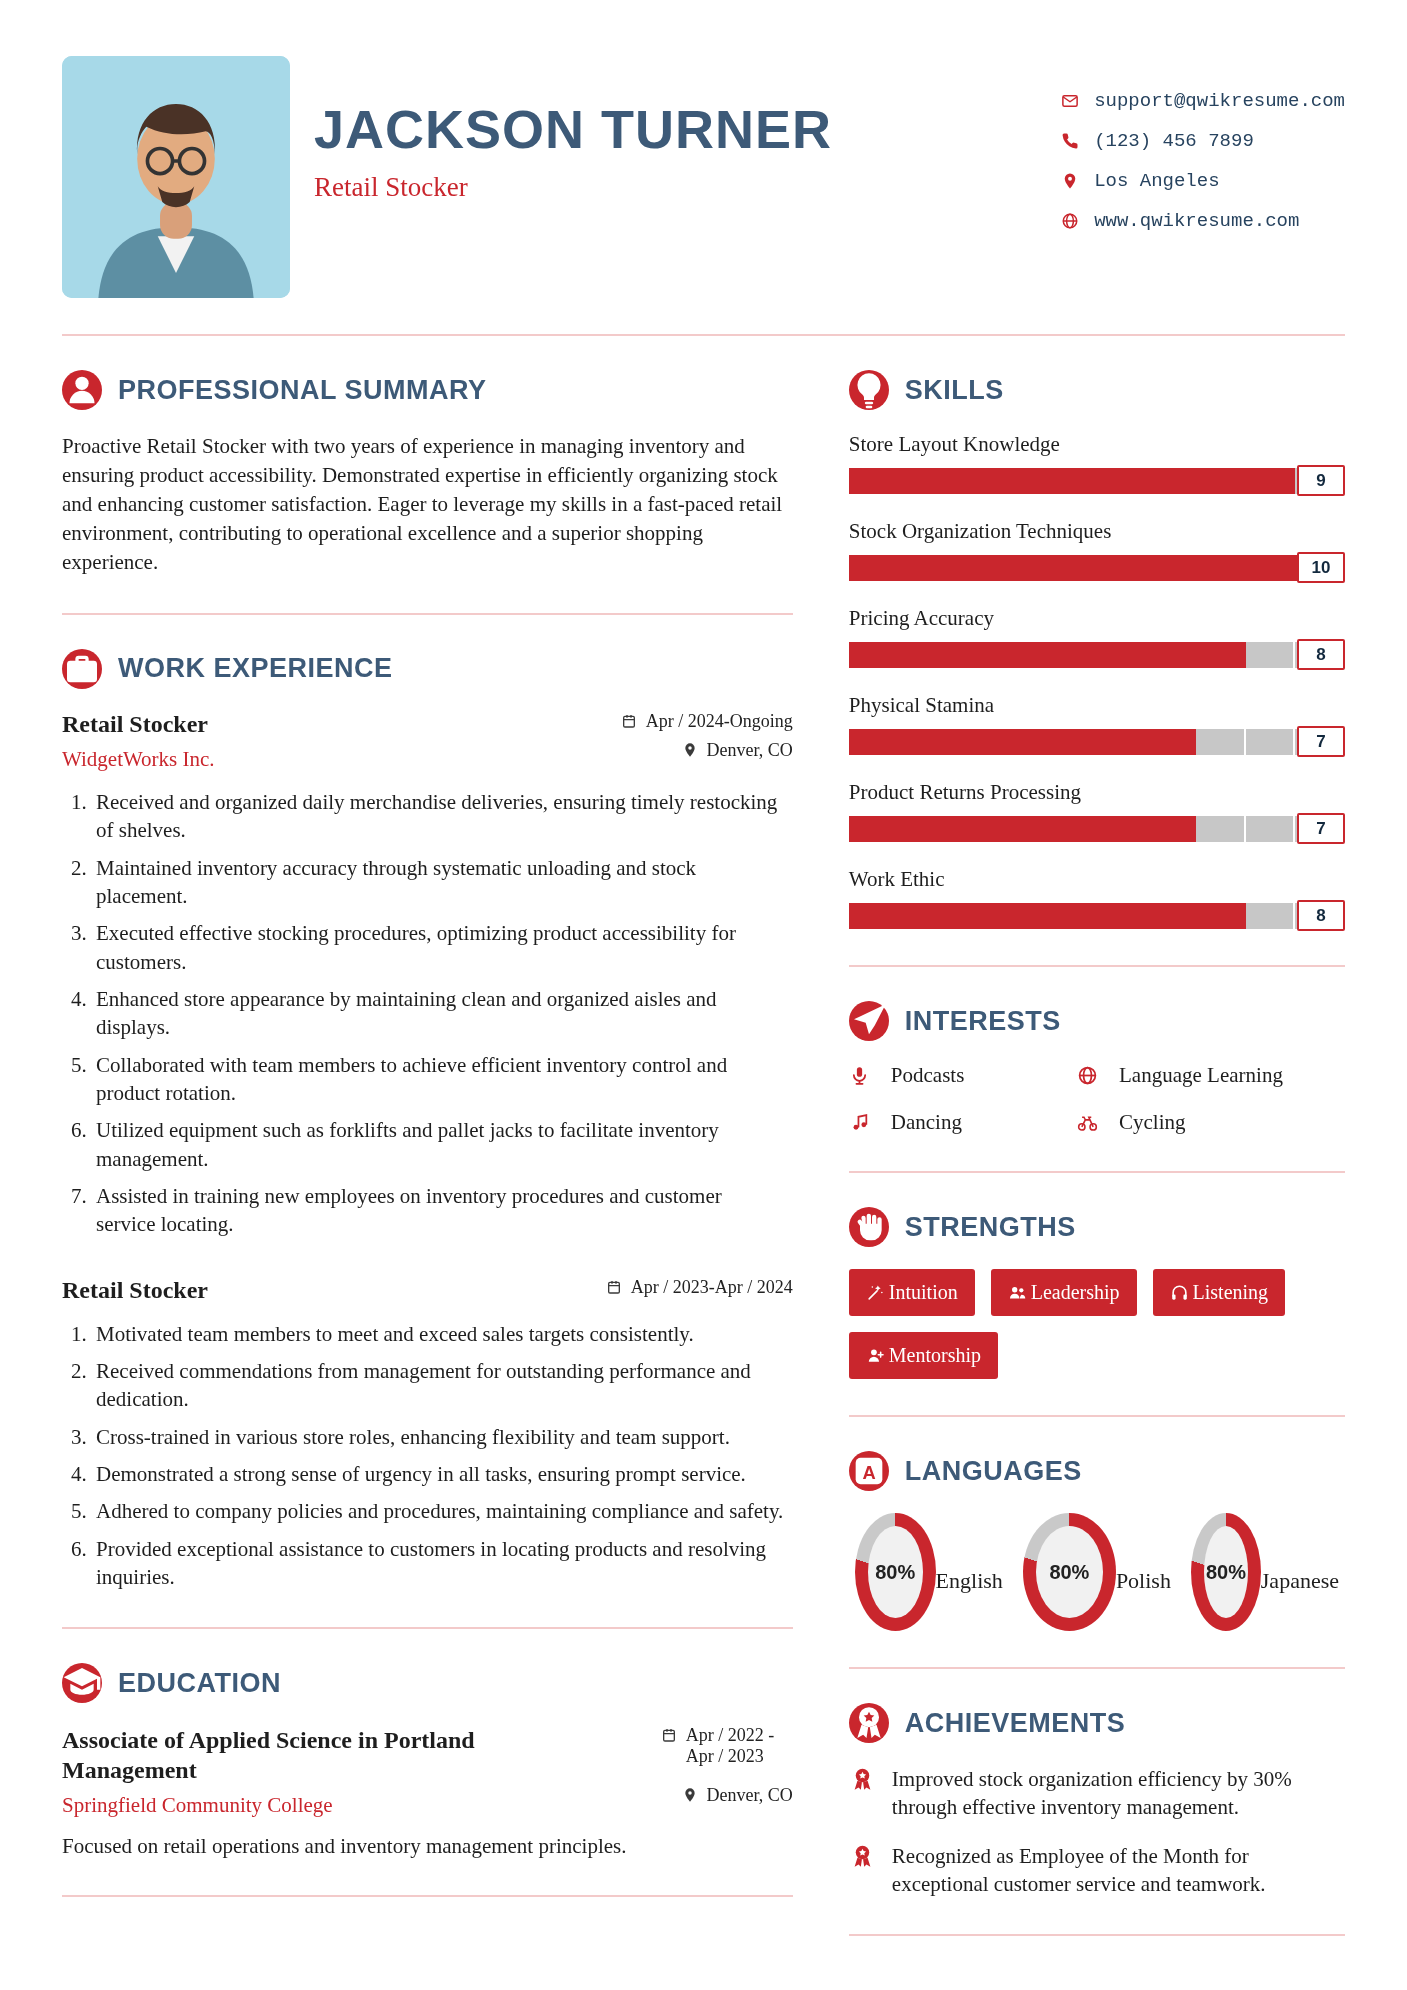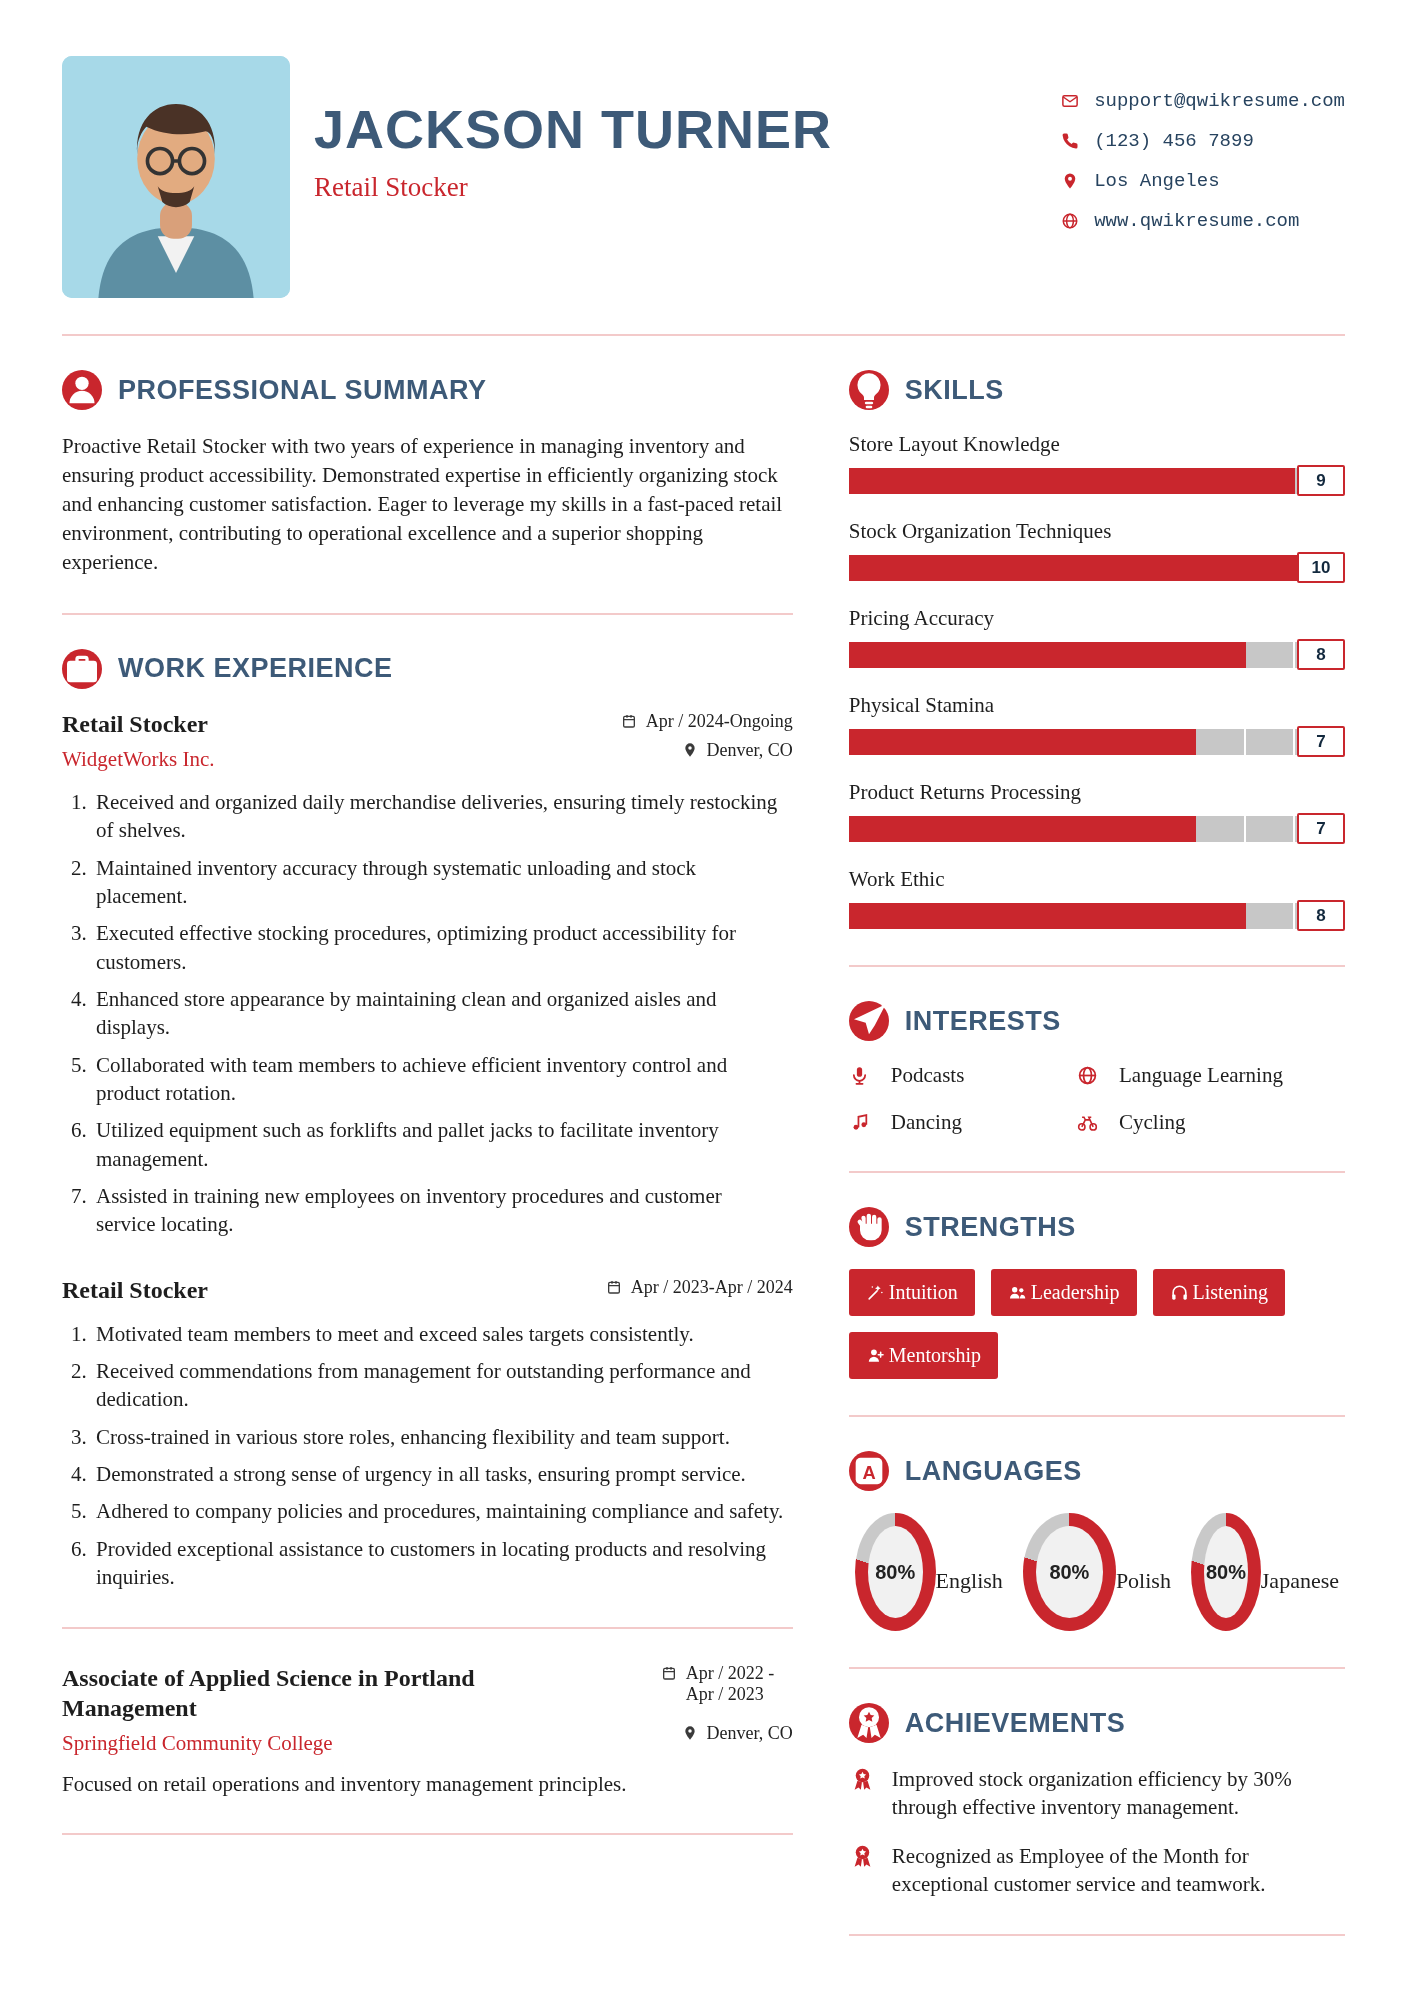--- a/index.html
+++ b/index.html
@@ -245,20 +245,29 @@
             <li>Demonstrated a strong sense of urgency in all tasks, ensuring prompt service.</li>
             <li>Adhered to company policies and procedures, maintaining compliance and safety.</li>
             <li>Provided exceptional assistance to customers in locating products and resolving inquiries.</li>
           </ol>
         </div>
       </section>
 
       <div class="divider"></div>
 
       <section>
+        <div class="sec-head">
+          <span class="sec-icon">
+            <svg viewBox="0 0 24 24">
+                <path fill="currentColor" d="M12 3 1 8.5 12 14l9-4.5V16h2V8.5z"></path>
+                <path fill="currentColor" d="M5 12.5V16c0 1.7 3.1 3 7 3s7-1.3 7-3v-3.5l-7 3.5z"></path>
+              </svg>
+          </span>
+          <h2 class="sec-title">EDUCATION</h2>
+        </div>
         <div class="edu-head">
           <div class="degree">Associate of Applied Science in Portland Management</div>
           <span class="meta-line edu-date">
             <span class="svgicon">
               <svg viewBox="0 0 24 24" fill="none" stroke="currentColor" stroke-width="2">
                   <rect x="4" y="5" width="16" height="16" rx="2"></rect>
                   <path d="M4 10h16M9 3v4M15 3v4"></path>
                 </svg>
             </span>
             <span>Apr / 2022 - Apr / 2023</span>

